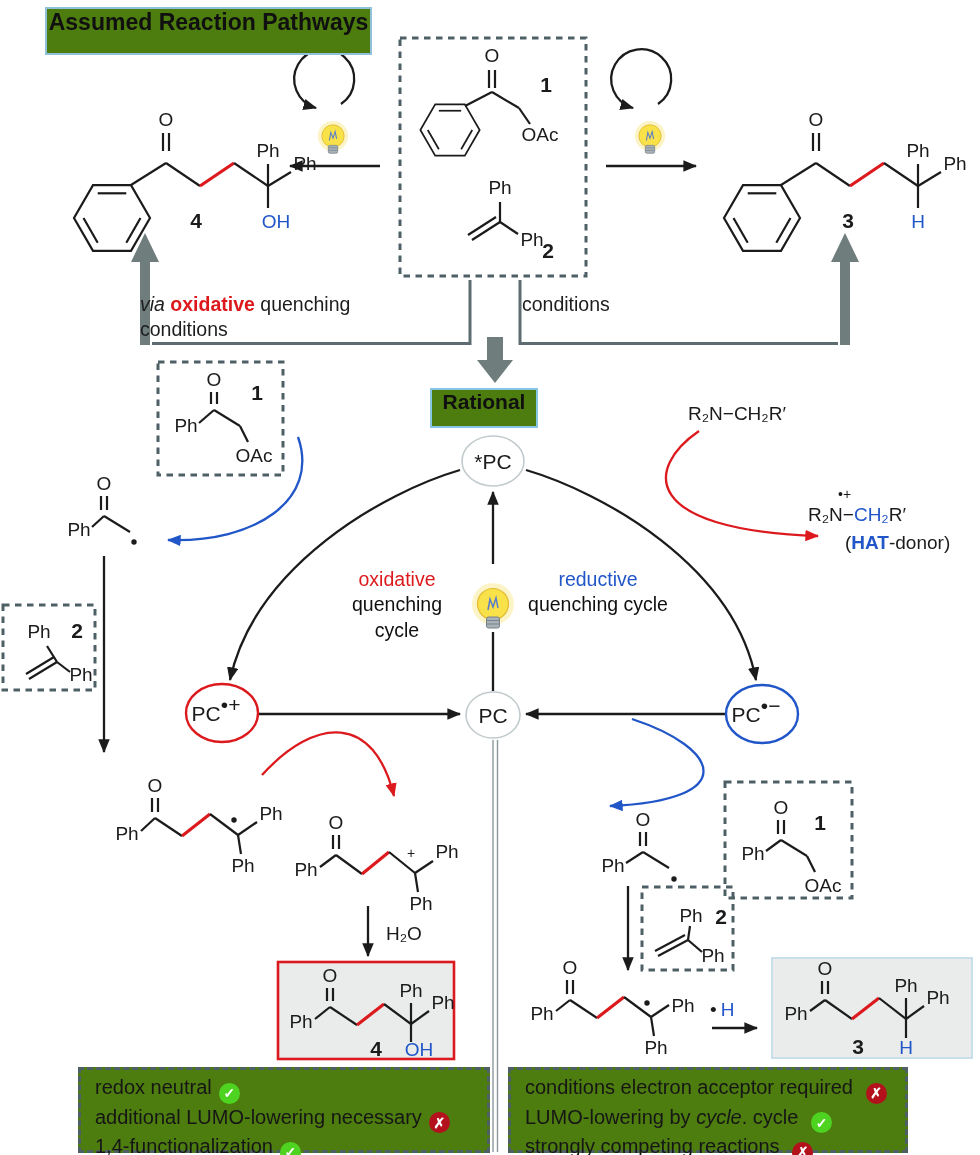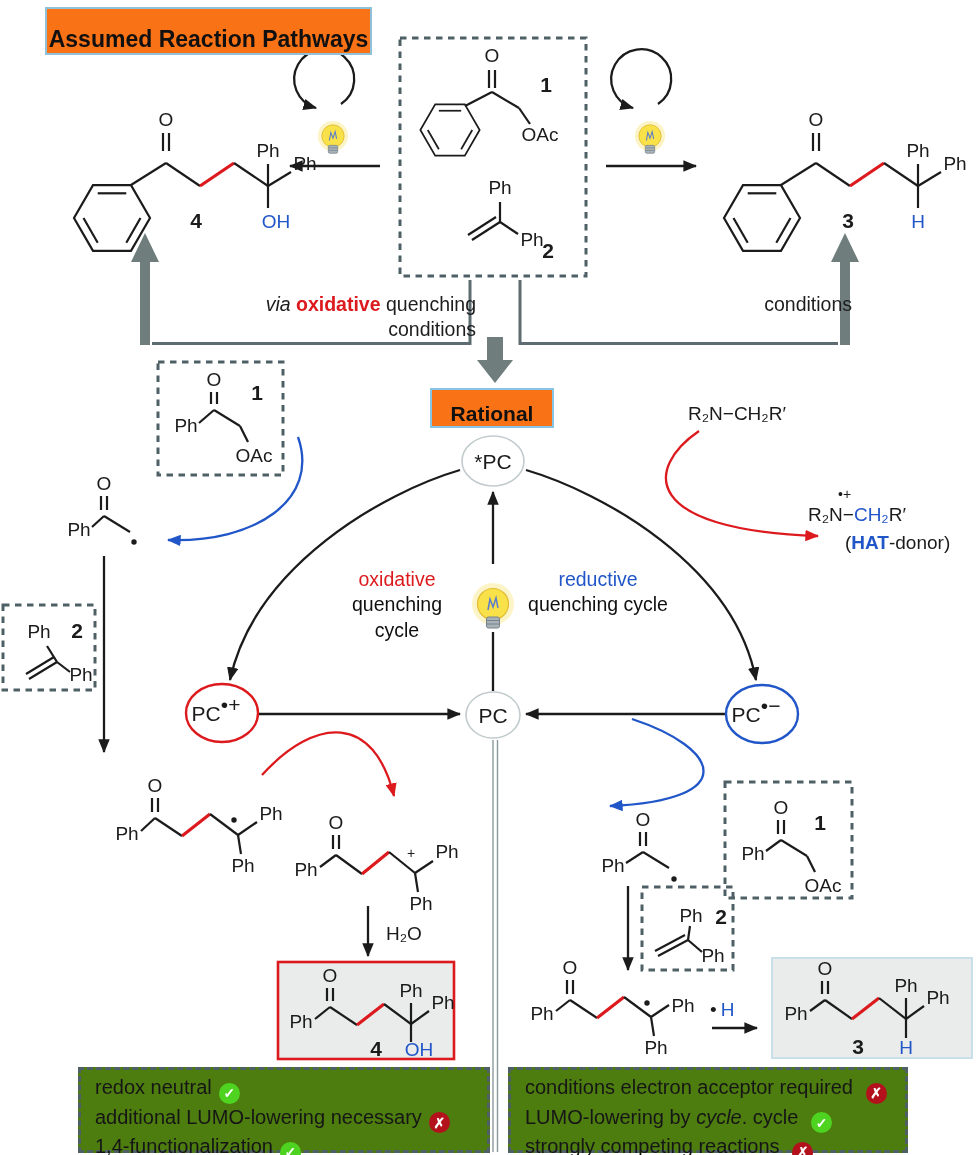--- a/index.html
+++ b/index.html
@@ -1,19 +1,19 @@
 <!DOCTYPE html>
 <html><head>
 <meta charset="utf-8">
 <style>
   html,body{margin:0;padding:0;background:#fff;font-family:"Liberation Sans",sans-serif;}
   .stage{position:relative;width:980px;height:1155px;background:#fff;overflow:hidden;}
   .stage > svg{position:absolute;left:0;top:0;}
-  .label-box{position:absolute;background:#f97316;border:2px solid #8fc2da;display:flex;align-items:flex-end;justify-content:center;font-weight:bold;color:#101010;box-sizing:border-box;}
-  .viatext{position:absolute;text-align:right;font-size:19.5px;color:#1d1d1d;line-height:1.3;}
+  .label-box{position:absolute;background:#4d7c0f;border:2px solid #8fc2da;display:flex;align-items:flex-start;justify-content:center;font-weight:bold;color:#101010;box-sizing:border-box;}
+  .viatext{position:absolute;text-align:left;font-size:19.5px;color:#1d1d1d;line-height:1.3;}
   .cyclelabel{position:absolute;text-align:center;font-size:19.5px;line-height:1.3;color:#101010;}
   .check-box{position:absolute;border:3px dashed #4e6065;box-sizing:border-box;padding:4px 4px 0 14px;font-size:20px;color:#161616;line-height:26px;background:#4d7c0f;}
   .check-row{white-space:nowrap;}
   .badge{display:inline-flex;align-items:center;justify-content:center;width:21px;height:21px;border-radius:50%;color:#fff;font-size:14px;font-weight:bold;margin-left:7px;vertical-align:-4px;}
   .badge.pass{background:#4ed321;}
   .badge.fail{background:#b3121c;}
   .red{color:#dc1a1e;fill:#dc1a1e;}
   .blue{color:#2156c8;fill:#2156c8;}
   .bold{font-weight:bold;}
   svg text{font-family:"Liberation Sans",sans-serif;fill:#1b1b1b;font-size:19px;}
@@ -362,21 +362,21 @@
 
 <div class="viatext" style="left:140px;top:292px;width:336px;">
   <div><i>via </i><b class="red">oxidative</b><span> quenching</span></div>
   <div>conditions</div>
 </div>
 
 <div class="viatext" style="left:522px;top:292px;width:330px;">
   <div>conditions</div>
 </div>
 
-<div class="label-box" style="left:430px;top:388px;width:124px;height:40px;font-size:21px;border-color:#86c5e3;">
+<div class="label-box" style="left:430px;top:388px;width:108px;height:40px;font-size:21px;border-color:#86c5e3;">
   <span>Rational</span>
 </div>
 
 <div class="cyclelabel" style="left:328px;top:567px;width:138px;">
   <div class="red">oxidative</div>
   <div>quenching cycle</div>
 </div>
 
 <div class="cyclelabel" style="left:523px;top:567px;width:150px;">
   <div class="blue">reductive</div>

